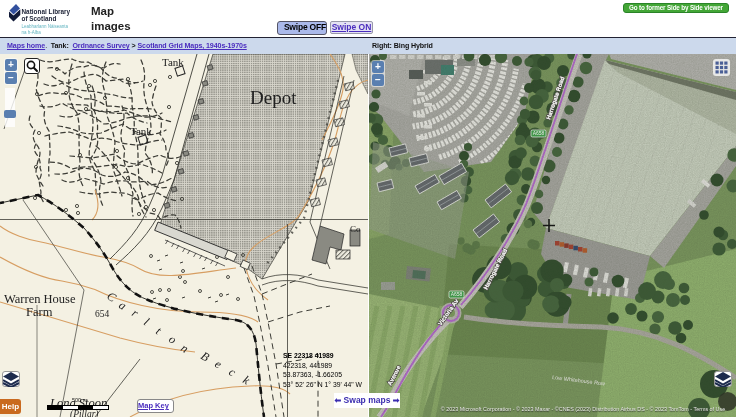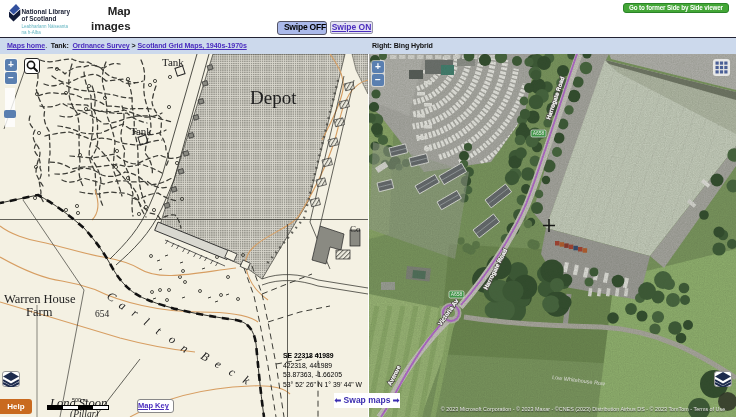--- a/index.html
+++ b/index.html
@@ -1,18 +1,18 @@
 <!DOCTYPE html>
 <html><head><meta charset="utf-8"><style>
 *{margin:0;padding:0;box-sizing:border-box;}
 html,body{width:736px;height:417px;overflow:hidden;background:#fff;font-family:"Liberation Sans",sans-serif;}
 #page{position:relative;width:736px;height:417px;}
 #hdr{position:absolute;left:0;top:0;width:736px;height:37px;background:#fff;}
 #logo{position:absolute;left:7px;top:1px;}
-#mapimages{position:absolute;left:91px;top:4px;font-size:11.5px;font-weight:bold;color:#222;line-height:15px;text-align:right;}
+#mapimages{position:absolute;left:91px;top:4px;font-size:11.5px;font-weight:bold;color:#222;line-height:15px;}
 #navlinks{position:absolute;left:143px;top:8px;font-size:8.5px;color:#222;letter-spacing:-0.2px;}
 #navlinks b{color:#111;}
 .plink{color:#4a2dbe;font-weight:bold;text-decoration:underline;}
 .sep{font-weight:bold;color:#333;}
 #swipeoff{position:absolute;left:277px;top:21px;width:50px;height:14px;background:#aab9ea;border:1.5px solid #556;border-radius:3px;font-size:8.5px;font-weight:bold;color:#000;text-align:right;line-height:11px;letter-spacing:-0.2px;}
 #swipeon{position:absolute;left:330px;top:21px;width:43px;height:13px;background:#e4e2f3;border:1px solid #99a;border-radius:2px;font-size:8.5px;text-align:center;line-height:11px;}
 #greenbtn{position:absolute;left:623px;top:3px;width:106px;height:10px;background:#43a636;border:1px solid #2a8428;border-radius:3px;color:#fff;font-size:6.3px;font-weight:bold;text-align:center;line-height:8px;letter-spacing:-0.15px;}
 #searchbox{position:absolute;left:625px;top:16px;width:104px;height:14px;background:#fff;border:1px solid #666;}
 #mag{position:absolute;left:3px;top:2px;}
 #searchlab{position:absolute;left:14px;top:2.5px;font-size:7.6px;color:#000;}
@@ -24,21 +24,21 @@
 #lmap{position:absolute;left:0;top:0;}
 #rmap{position:absolute;left:369px;top:0;}
 .zoomctl{position:absolute;width:14px;height:27px;background:rgba(255,255,255,0.55);border-radius:3px;padding:1px;}
 .zbtn{width:12px;height:12px;background:#5a7fb0;color:#fff;font-size:10px;font-weight:bold;text-align:center;line-height:11px;border-radius:2px;margin-bottom:1px;}
 #zslider{position:absolute;left:5px;top:34px;width:10px;height:39px;background:rgba(255,255,255,0.8);}
 #zhandle{position:absolute;left:-1px;top:22px;width:12px;height:8px;background:#5a7fb0;border-radius:2px;}
 #magbtn{position:absolute;left:24px;top:4px;width:16px;height:16px;background:#fff;border:1.5px solid #222;border-radius:3px;display:flex;align-items:center;justify-content:center;}
 #gridicon{position:absolute;left:713px;top:5px;width:17px;height:17px;background:rgba(255,255,255,0.75);border-radius:3px;display:flex;align-items:center;justify-content:center;}
 .layericon{position:absolute;width:18px;height:16px;background:#fff;border-radius:3px;border:1px solid #999;display:flex;align-items:center;justify-content:center;}
 #darkcircle{position:absolute;left:718px;top:338px;width:19px;height:19px;border-radius:50%;background:#2e3326;opacity:0.85;}
-#helpbtn{position:absolute;left:0px;top:345px;width:32px;height:15px;background:#c96a1f;color:#fff;font-weight:bold;font-size:8px;text-align:center;line-height:15px;border-radius:0 3px 3px 0;}
+#helpbtn{position:absolute;left:0px;top:345px;width:21px;height:15px;background:#c96a1f;color:#fff;font-weight:bold;font-size:8px;text-align:center;line-height:15px;border-radius:0 3px 3px 0;}
 #mapkey{position:absolute;left:137px;top:345px;width:37px;height:14px;background:#fff;border:1px solid #888;border-radius:3px;font-size:7.5px;line-height:12px;}
 #scalelab{position:absolute;left:72px;top:343px;font-size:5.5px;color:#111;}
 #scalebar{position:absolute;left:47px;top:351px;width:62px;height:5px;border:1px solid #000;font-size:0;}
 .sb{display:inline-block;width:15px;height:3px;vertical-align:top;}
 .sb.b{background:#000;}
 .sb.w{background:#fff;}
 #coords{position:absolute;left:283px;top:297px;font-size:6.8px;line-height:9.5px;color:#000;}
 #swap{position:absolute;left:334px;top:339px;width:66px;height:15px;background:#fff;color:#3b2db0;font-size:8.5px;font-weight:bold;text-align:center;line-height:15px;}
 #swap .arr{color:#3b2db0;font-size:8px;}
 #copyr{position:absolute;left:430px;top:352px;width:306px;text-align:center;font-size:5.4px;color:#e8e8e6;text-shadow:0 0.5px 1px rgba(40,40,40,0.9);}

